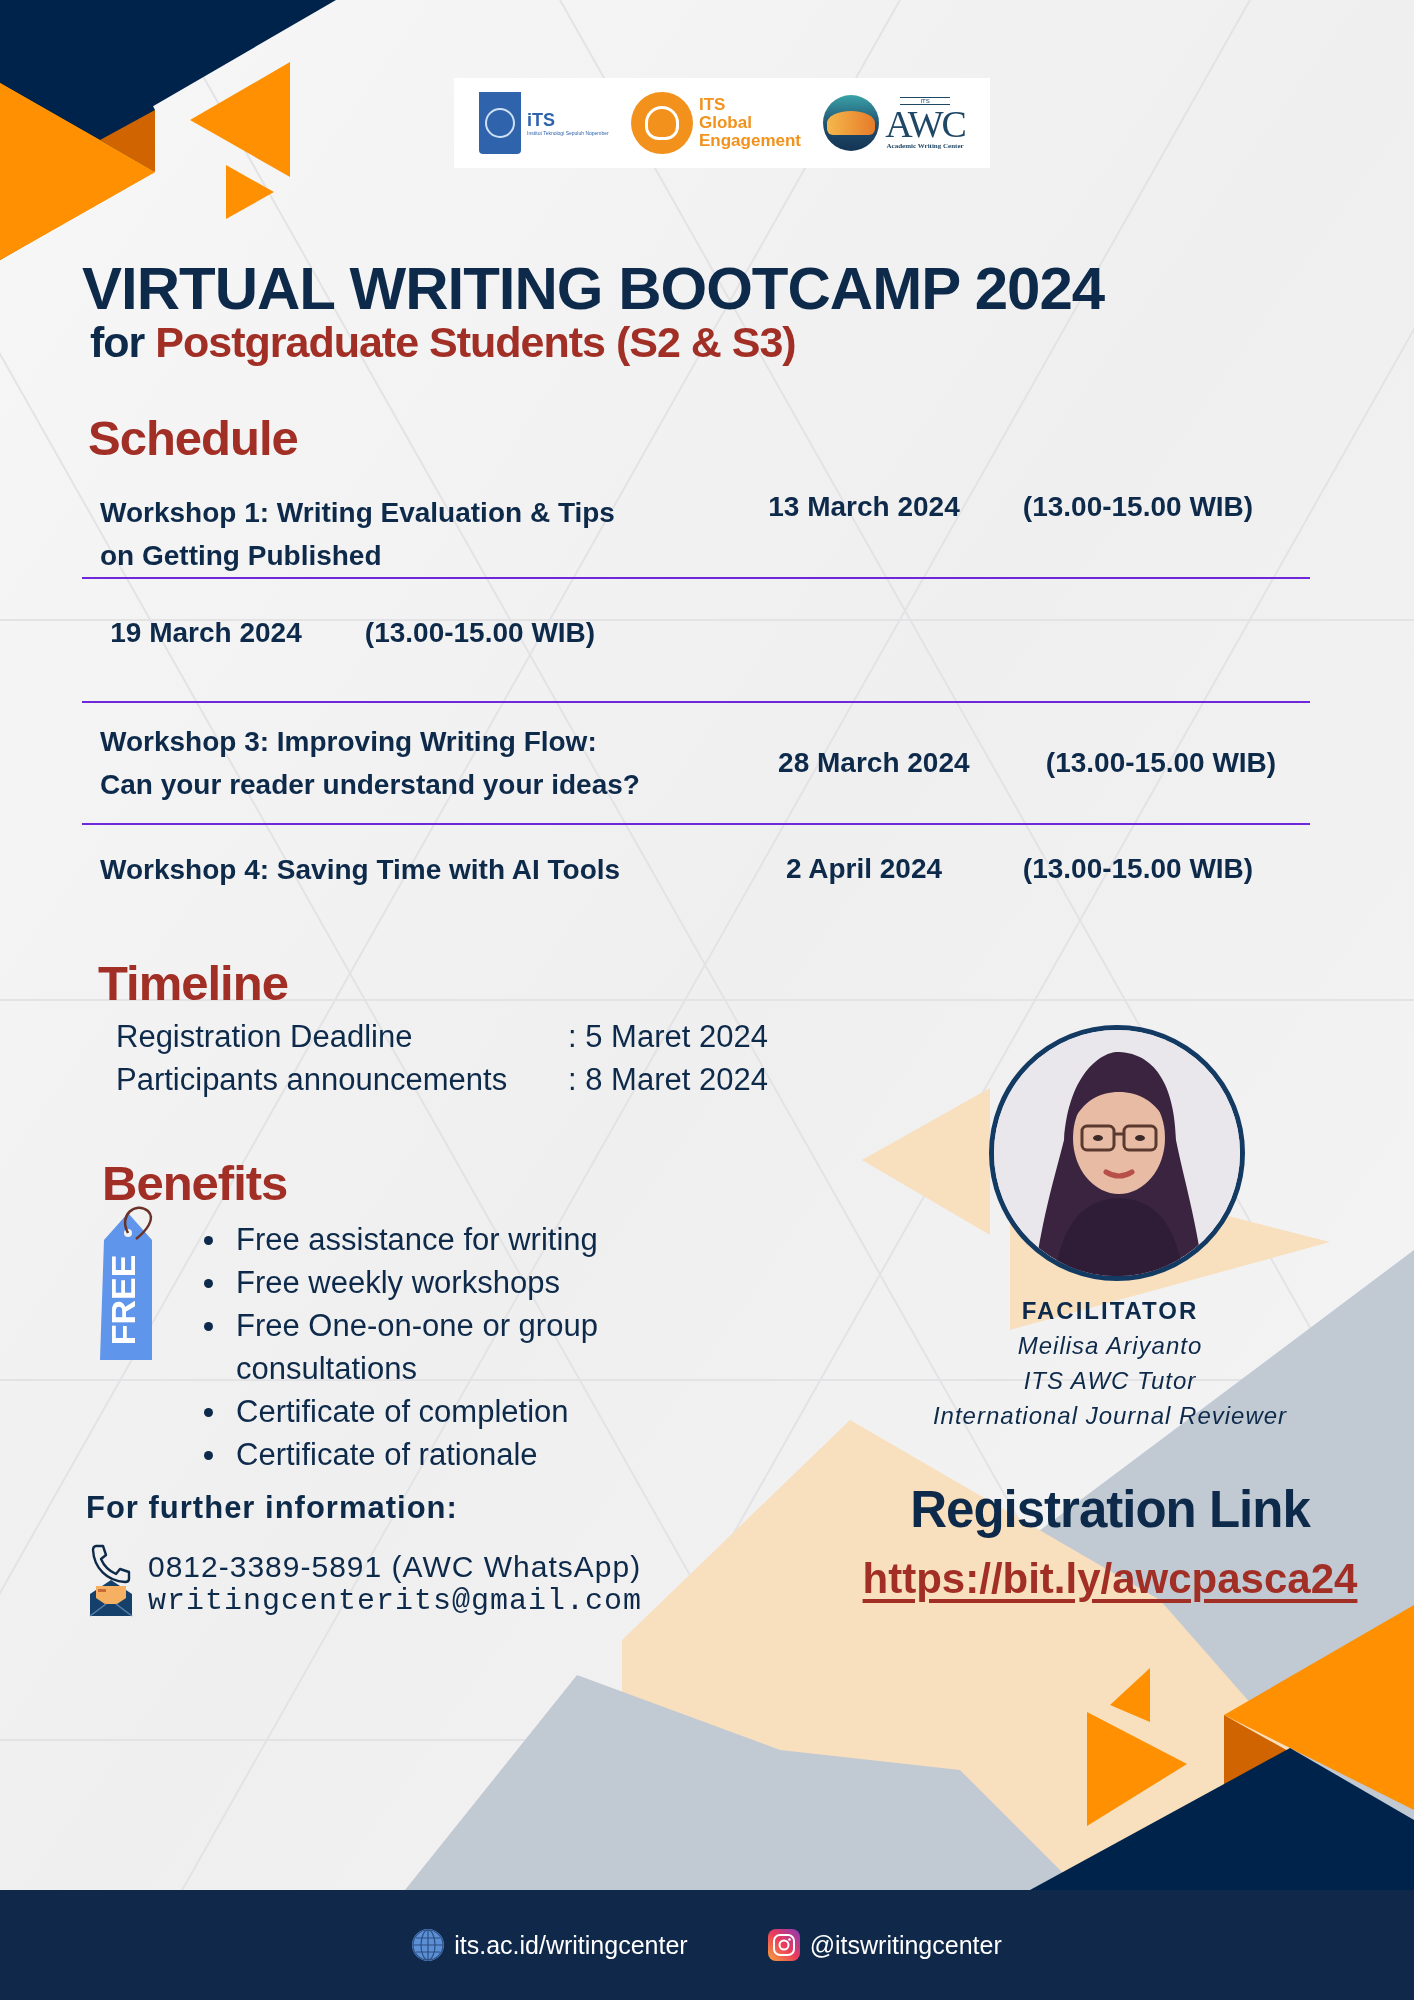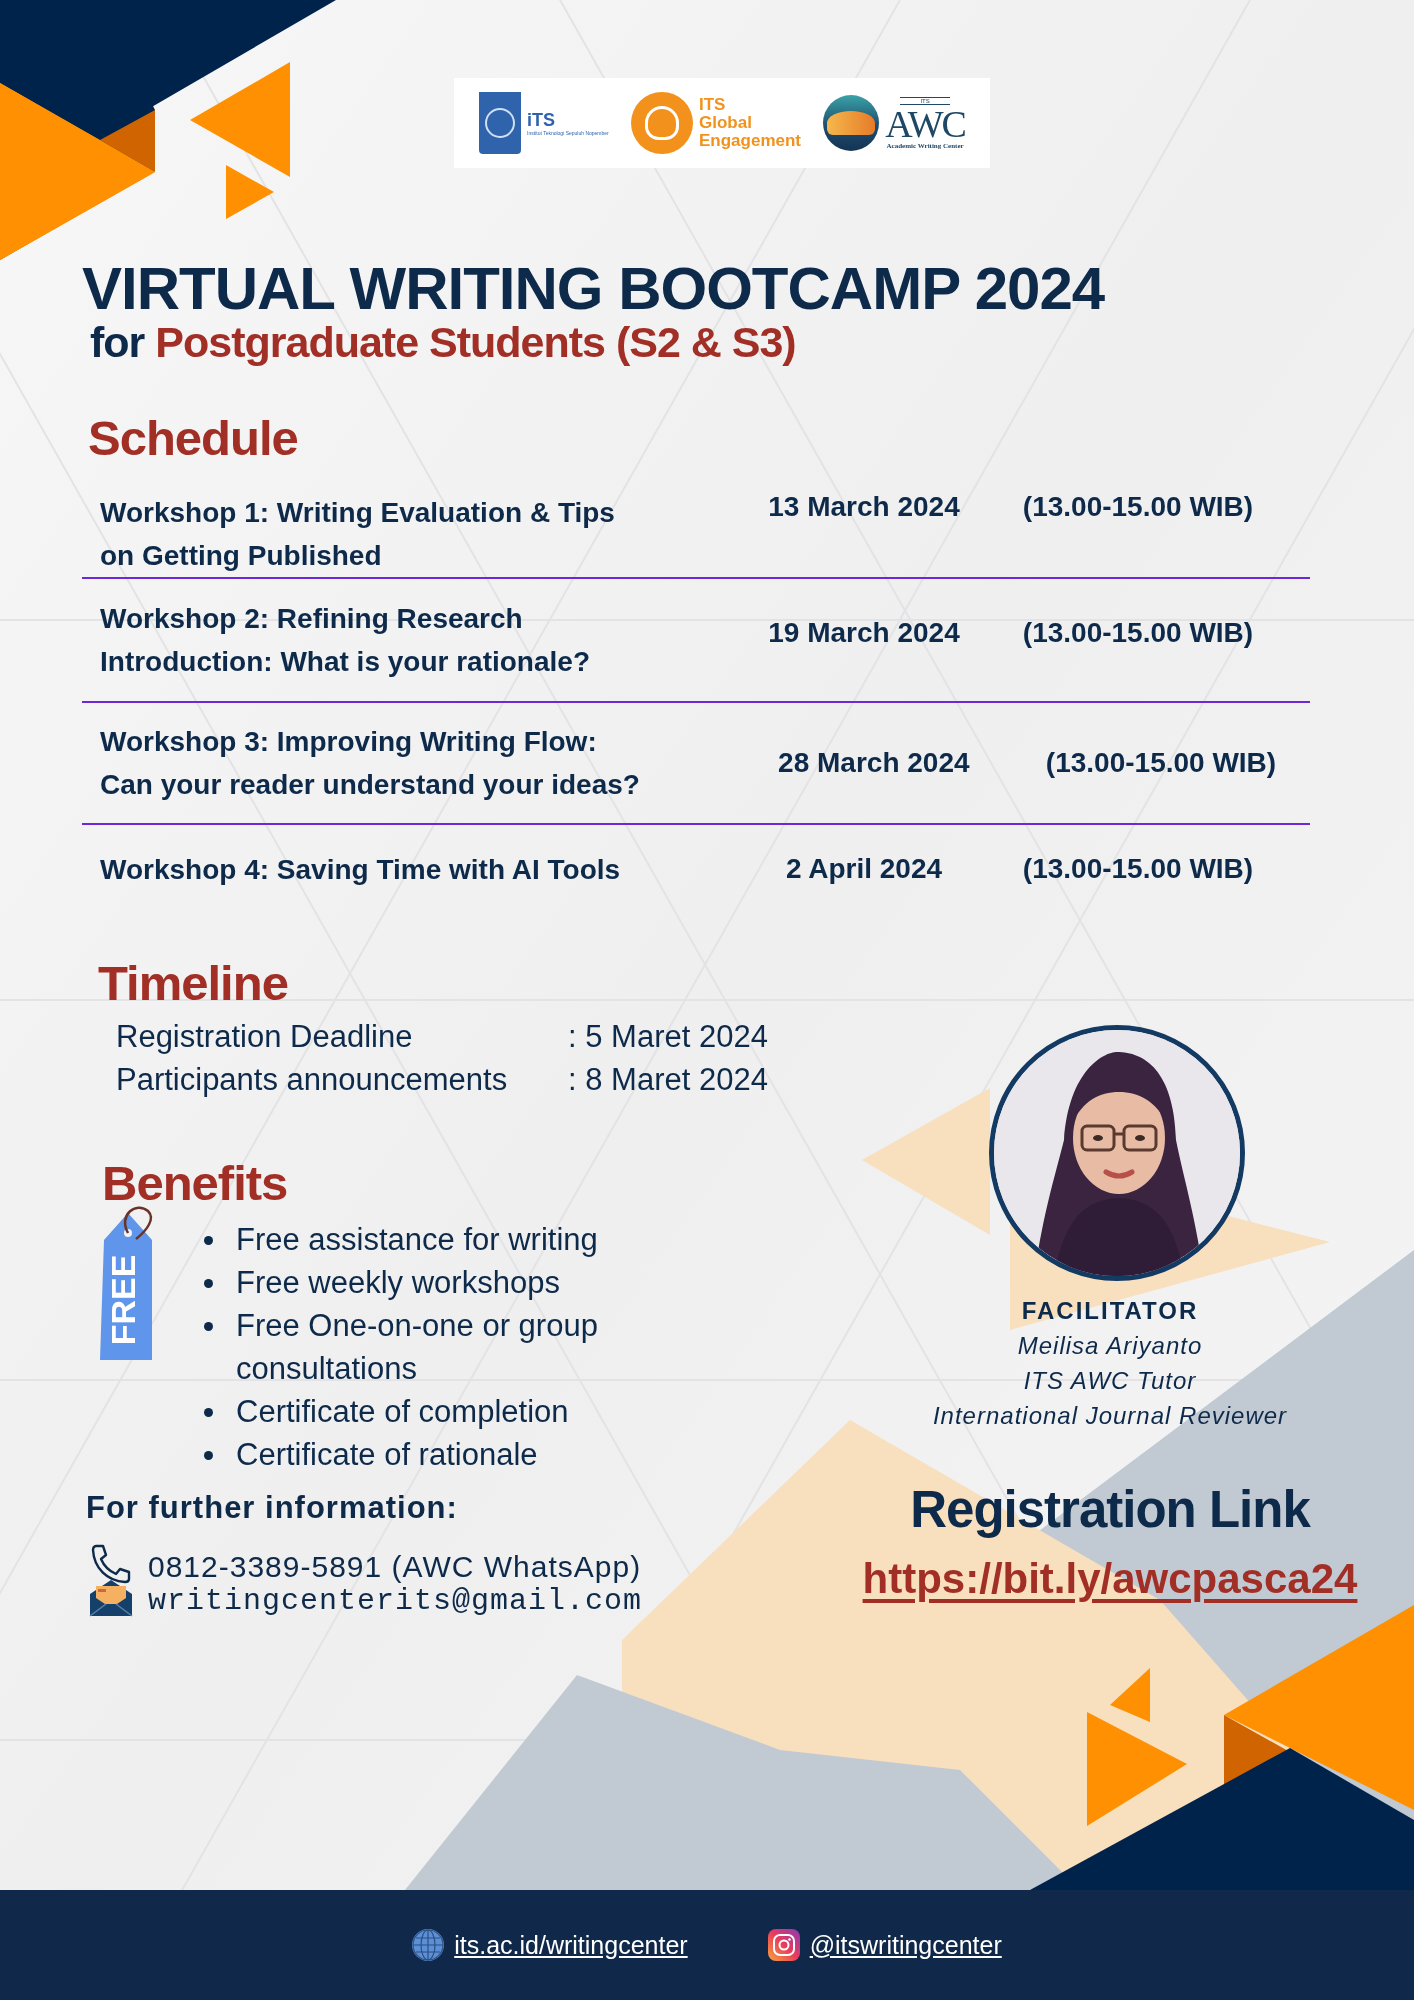--- a/index.html
+++ b/index.html
@@ -119,21 +119,21 @@
     left: 840px; top: 1555px; width: 540px; text-align: center; font-size: 42px; font-weight: bold;
     color: #a22f25; text-decoration: underline; text-decoration-thickness: 4px; text-underline-offset: 6px;
   }
 
   
   .footer {
     left: 0; top: 1890px; width: 1414px; height: 110px; background: #10294a;
     display: flex; align-items: center; justify-content: center; gap: 80px;
     color: #ffffff; font-size: 25px; z-index: 3;
   }
-  .footer-item { display: flex; align-items: center; gap: 10px; text-decoration: underline; }
+  .footer-item { display: flex; align-items: center; gap: 10px; }
   .globe-icon {
     width: 32px; height: 32px; border-radius: 50%; background: #5b8fd6; position: relative; overflow: hidden;
   }
   .insta-icon {
     width: 32px; height: 32px; border-radius: 8px;
     background: linear-gradient(45deg, #f9a63a 0%, #ea3b5a 50%, #8a3ab9 100%);
     display: flex; align-items: center; justify-content: center;
   }
 </style>
 </head>
@@ -231,24 +231,20 @@
 <div class="layer schedule-table">
   <div class="sched-row r1">
     <div class="w">
       <div>Workshop 1: Writing Evaluation &amp; Tips</div>
       <div>on Getting Published</div>
     </div>
     <div class="d">13 March 2024</div>
     <div class="t">(13.00-15.00 WIB)</div>
   </div>
   <div class="sched-row r2">
-    <div class="w">
-      <div>Workshop 2: Refining Research</div>
-      <div>Introduction: What is your rationale?</div>
-    </div>
     <div class="d">19 March 2024</div>
     <div class="t">(13.00-15.00 WIB)</div>
   </div>
   <div class="sched-row r3">
     <div class="w">
       <div>Workshop 3: Improving Writing Flow:</div>
       <div>Can your reader understand your ideas?</div>
     </div>
     <div class="d">28 March 2024</div>
     <div class="t">(13.00-15.00 WIB)</div>

